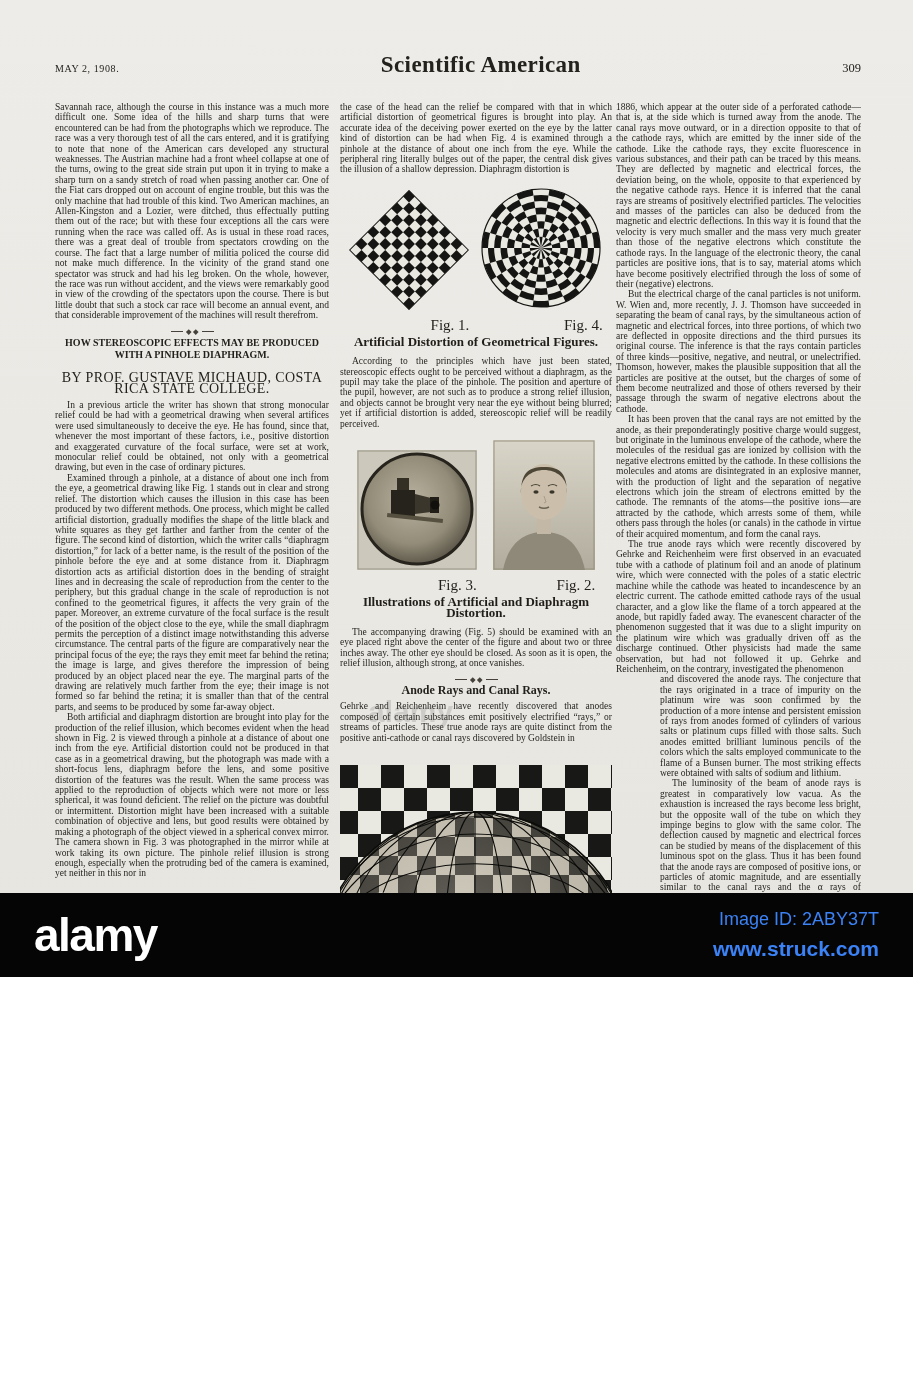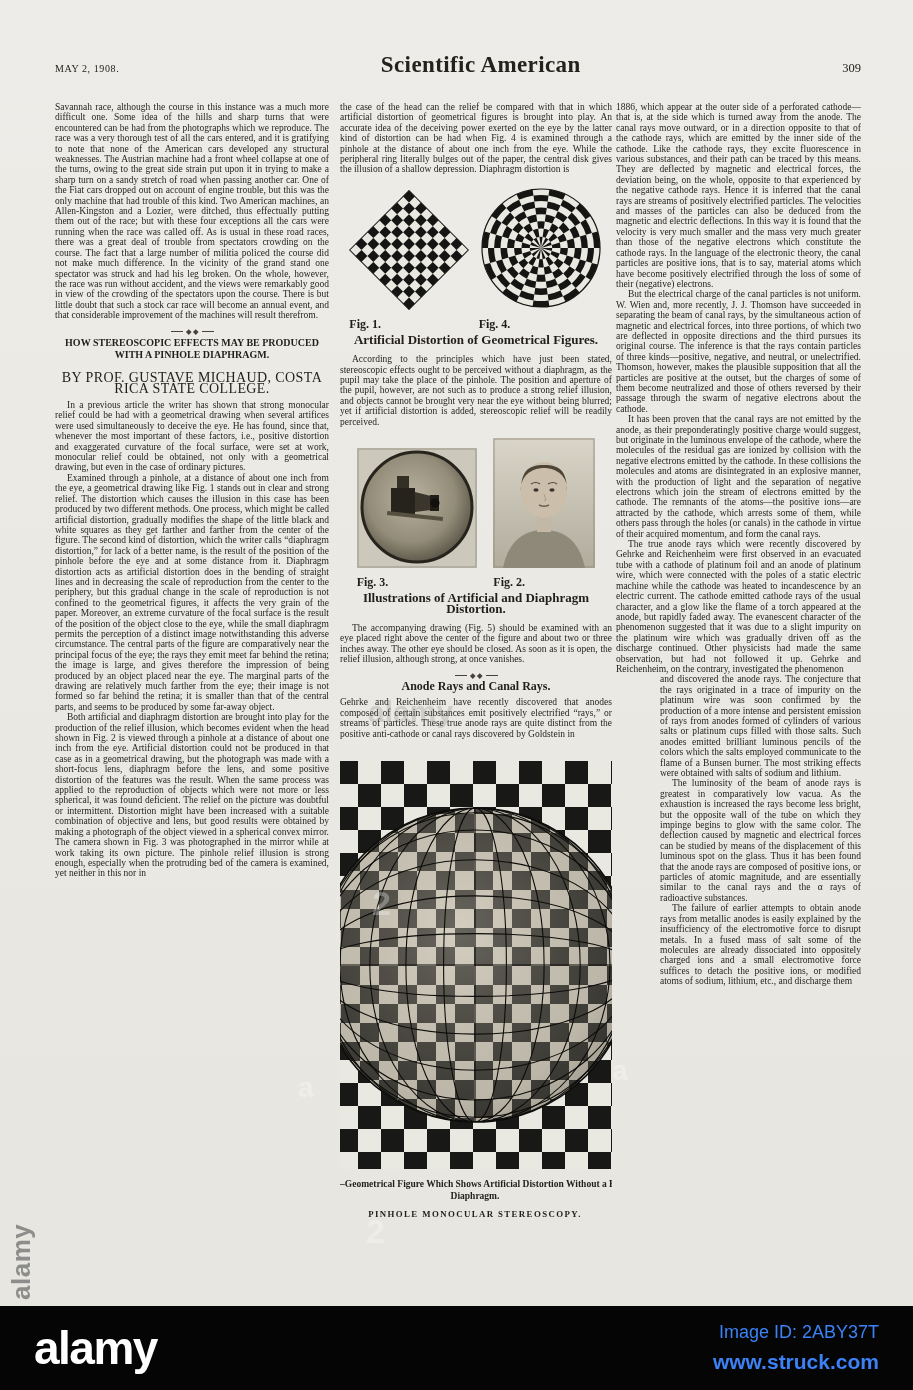--- a/index.html
+++ b/index.html
@@ -1,17 +1,17 @@
 <!DOCTYPE html>
 <html lang="en"><head>
 <meta charset="utf-8">
 <style>
   html,body{margin:0;padding:0;background:#ffffff;}
   body{width:913px;height:1390px;overflow:hidden;font-family:"Liberation Serif",serif;}
-  .scan{position:relative;width:913px;height:1390px;background:linear-gradient(180deg,#edece8 0%,#e9e8e3 60%,#e6e5e0 100%);overflow:hidden;}
+  .scan{position:relative;width:913px;height:977px;background:linear-gradient(180deg,#edece8 0%,#e9e8e3 60%,#e6e5e0 100%);overflow:hidden;}
 
   
   .header{position:absolute;top:52px;left:55px;width:806px;display:flex;justify-content:space-between;align-items:baseline;color:#24221d;}
   .pub-date{font-size:10px;letter-spacing:.6px;}
   .masthead{font-size:23px;font-weight:bold;letter-spacing:.4px;}
   .page-number{font-size:12.5px;}
 
   
   .col{position:absolute;top:102px;overflow:hidden;color:#221f1a;}
   .col-left{left:55px;width:274px;height:1212px;}
@@ -23,21 +23,21 @@
 
   .ornament{display:flex;justify-content:center;align-items:center;gap:4px;margin:9px 0 4px;}
   .orn-l{width:12px;height:1px;background:#46423b;}
   .orn-d{width:3.5px;height:3.5px;background:#46423b;transform:rotate(45deg);}
 
   .article-title{font-weight:bold;text-align:center;font-size:10px;line-height:11.6px;margin:2px 10px 13px;}
   .byline{text-align:center;font-size:14px;letter-spacing:.4px;margin:0 0 6px;}
 
   .fig-row{display:flex;justify-content:space-evenly;align-items:flex-end;margin:11px 0 3px;}
   .fig-item{text-align:center;}
-  .fig-label{font-size:12px;font-weight:bold;margin-top:3px;text-align:left;}
+  .fig-label{font-size:15px;font-weight:normal;margin-top:3px;text-align:right;}
   .fig-caption{font-weight:bold;text-align:center;font-size:13px;margin:3px 0 9px;}
   .section-heading{font-weight:bold;text-align:center;font-size:12px;margin:0 0 6px;}
 
   .fig5-wrap{width:372px;margin-left:-51px;margin-top:22px;position:relative;}
   .fig5-caption{width:372px;margin-left:-51px;font-weight:bold;text-align:center;font-size:9.5px;line-height:11.6px;margin-top:6px;}
   .fig5-subcaption{width:372px;margin-left:-51px;text-align:center;font-size:8.8px;font-weight:bold;letter-spacing:1.4px;margin-top:7px;}
 
   .rc-narrow{width:201px;margin-left:44px;}
 
   

